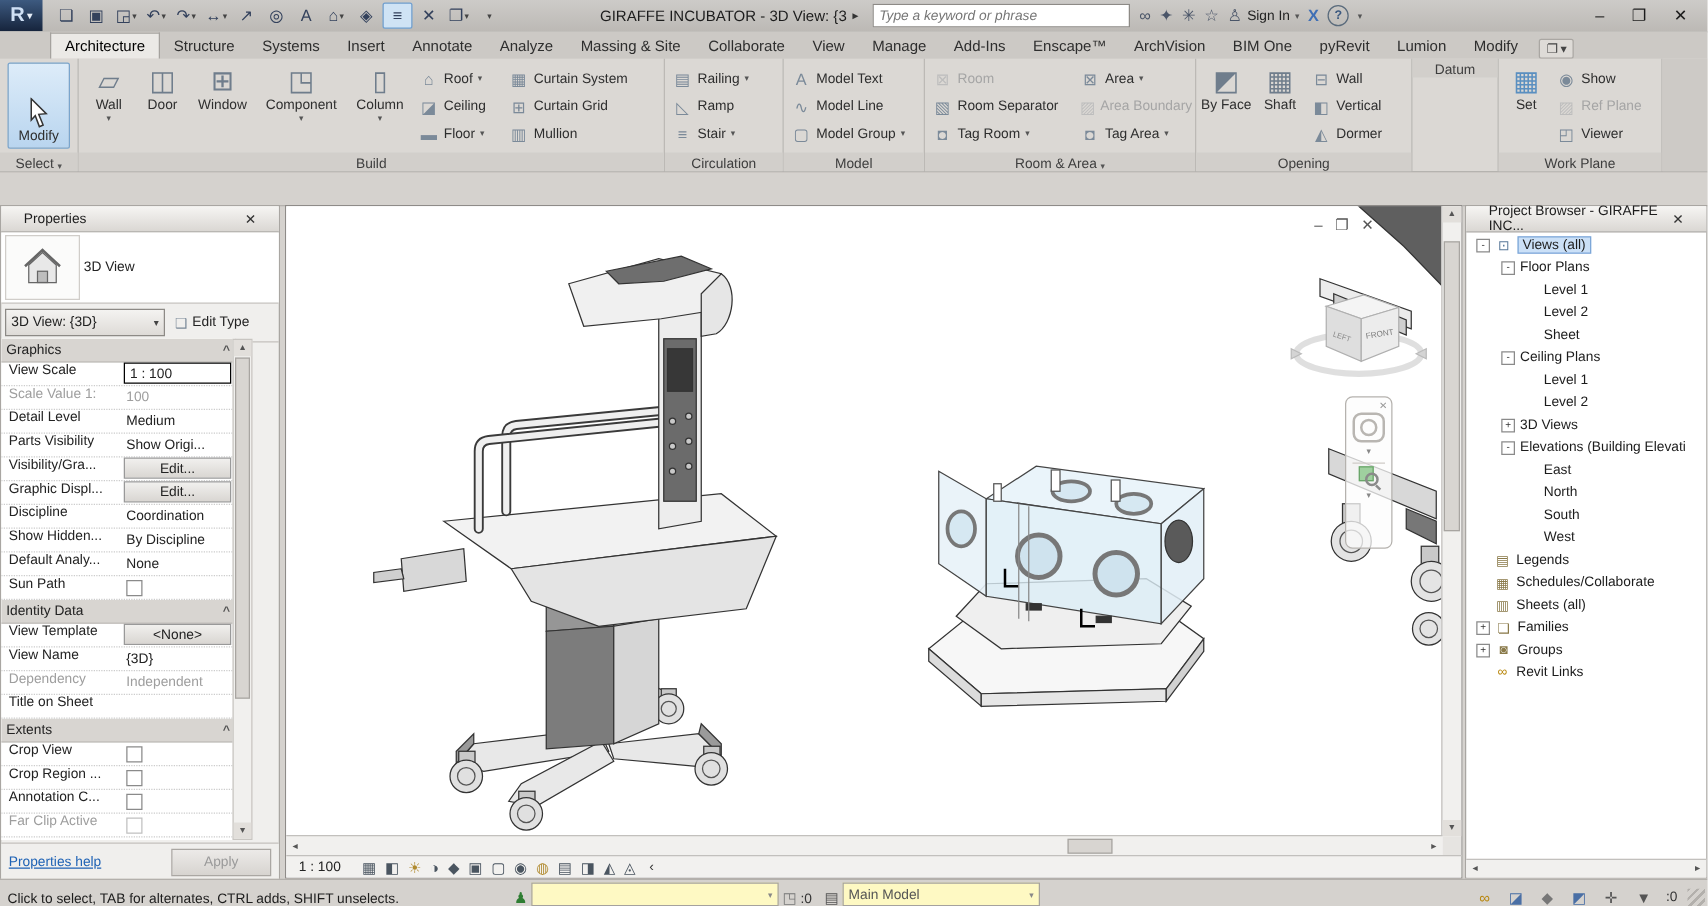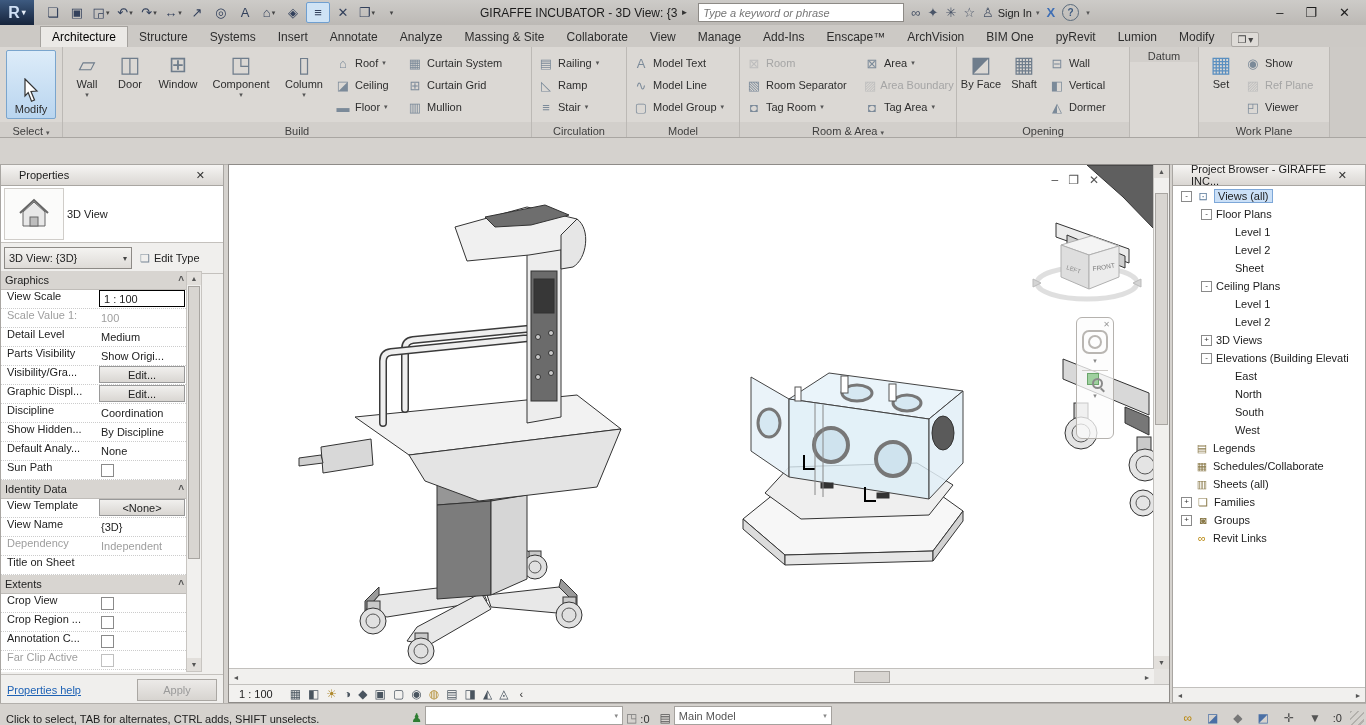--- a/index.html
+++ b/index.html
@@ -114,21 +114,21 @@
   .ti{font-size:11px;color:#8a7a4a;width:14px;text-align:center;flex:none}
   .ti.blue{color:#5a7a9a}
   .tl{color:#1c1c1c}
   .tl.sel{background:#cbe0f7;border:1px solid #7da7d8;padding:0 3px}
   #bhscroll{position:absolute;left:0;right:0;bottom:0;height:14px;background:#f1f0ee;border-top:1px solid #c2c0bd;display:flex;align-items:center}
   
   #statusbar{position:absolute;left:0;top:703px;width:1366px;height:22px;background:#d5d2ce;border-top:1px solid #b3b0ac;
     display:flex;align-items:flex-end;padding-left:6px;box-sizing:border-box}
   #hint{color:#1c1c1c;white-space:nowrap}
   .sbico{font-size:12px;color:#4a6fa5;margin:0 3px}
-  .combo{height:17px;background:#ffffff;border:1px solid #a5a29e;display:flex;align-items:center;padding:0 4px;color:#555}
+  .combo{height:17px;background:#fef9c3;border:1px solid #a5a29e;display:flex;align-items:center;padding:0 4px;color:#555}
   .combo .c{margin-left:auto;font-size:7px;color:#888}
   #rightico{margin-left:auto;display:flex;align-items:center;gap:9px;padding-right:8px}
   #grip{width:14px;height:14px;margin-right:2px;background:
     repeating-linear-gradient(135deg,#b3b0ac 0 2px,transparent 2px 5px)}
   .cnt{color:#333}
 </style>
 </head>
 <body>
 
 <div id="titlebar">

